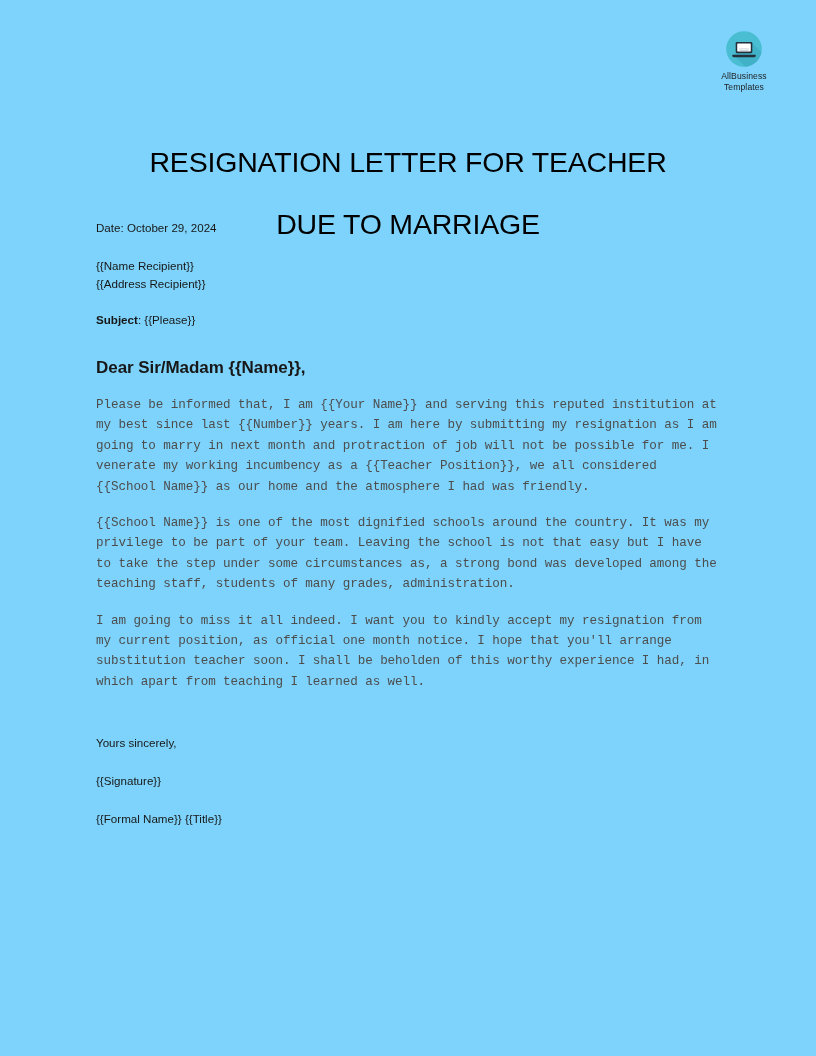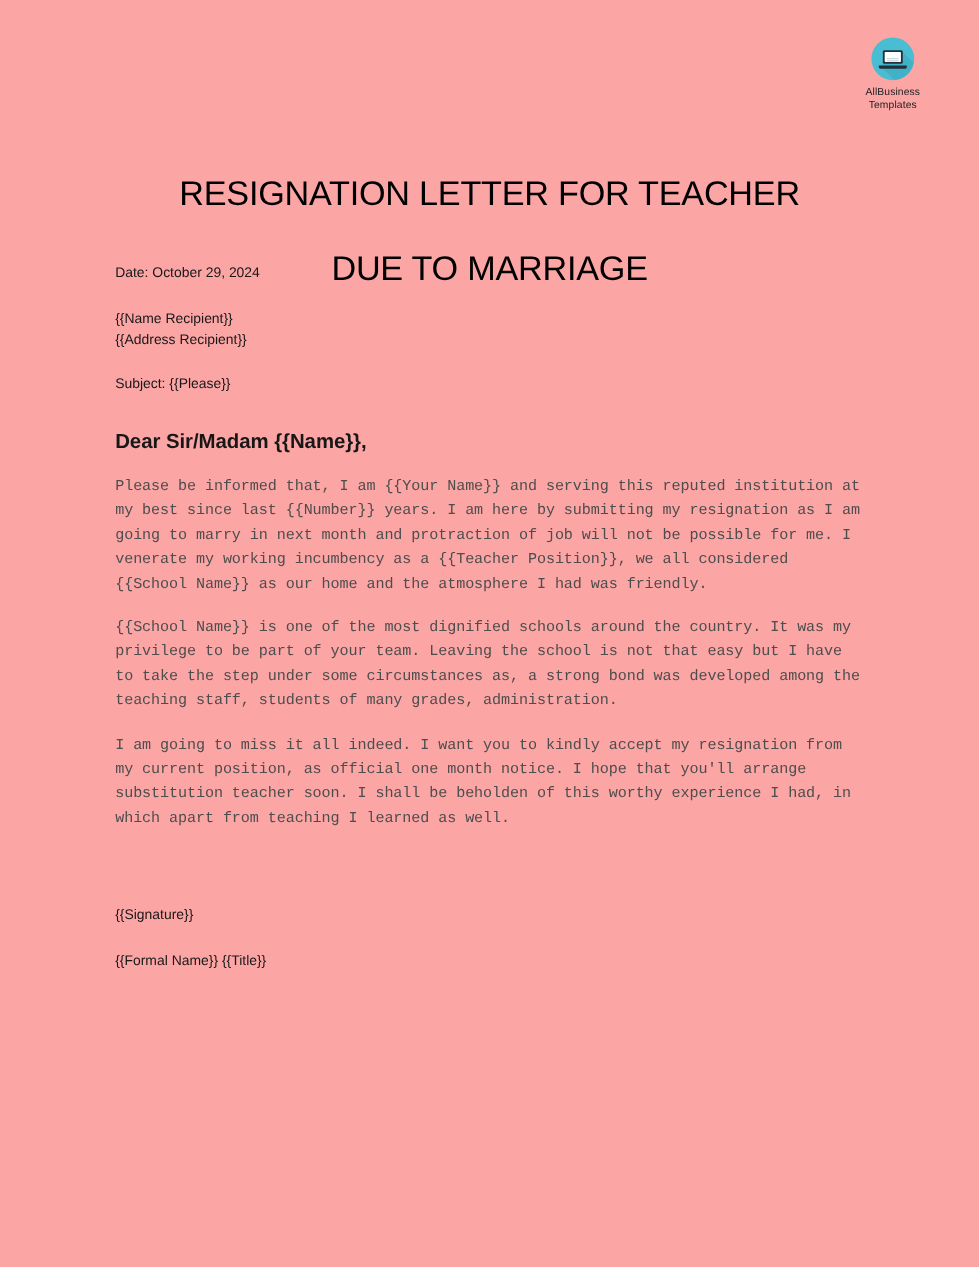--- a/index.html
+++ b/index.html
@@ -13,21 +13,21 @@
     position: relative;
     overflow: hidden;
     font-family: "Liberation Sans", sans-serif;
     -webkit-font-smoothing: antialiased;
   }
 
   .page {
     position: relative;
     width: 816px;
     height: 1056px;
-    background: #fca5a5;
+    background: #7dd3fc;
     box-sizing: border-box;
   }
 
   
   .logo-block {
     position: absolute;
     top: 30px;
     right: 24px;
     width: 96px;
     text-align: center;
@@ -74,21 +74,21 @@
 
   .blk { margin: 0; }
 
   
   .line-dark {
     font-size: 11.6px;
     line-height: 18px;
     color: #171717;
     font-family: "Liberation Sans", sans-serif;
   }
-  .line-dark .bold { font-weight: normal; }
+  .line-dark .bold { font-weight: bold; }
   .spacer-18 { height: 18px; }
   .spacer-20 { height: 20px; }
   .spacer-26 { height: 26px; }
   .spacer-30 { height: 30px; }
 
   .salutation {
     font-size: 17px;
     line-height: 18px;
     color: #171717;
     font-weight: bold;
@@ -157,20 +157,21 @@
     <div class="salutation blk">Dear Sir/Madam {{Name}},</div>
 
     <div class="spacer-18"></div>
 
     <p class="para">Please be informed that, I am {{Your Name}} and serving this reputed institution at my best since last {{Number}} years. I am here by submitting my resignation as I am going to marry in next month and protraction of job will not be possible for me. I venerate my working incumbency as a {{Teacher Position}}, we all considered {{School Name}} as our home and the atmosphere I had was friendly.</p>
     <p class="para">{{School Name}} is one of the most dignified schools around the country. It was my privilege to be part of your team. Leaving the school is not that easy but I have to take the step under some circumstances as, a strong bond was developed among the teaching staff, students of many grades, administration.</p>
     <p class="para">I am going to miss it all indeed. I want you to kindly accept my resignation from my current position, as official one month notice. I hope that you'll arrange substitution teacher soon. I shall be beholden of this worthy experience I had, in which apart from teaching I learned as well.</p>
 
     <div class="spacer-26"></div>
 
+    <div class="closing blk">Yours sincerely,</div>
 
     <div class="spacer-20"></div>
 
     <div class="closing blk">{{Signature}}</div>
 
     <div class="spacer-20"></div>
 
     <div class="closing blk">{{Formal Name}} {{Title}}</div>
 
   </div>

